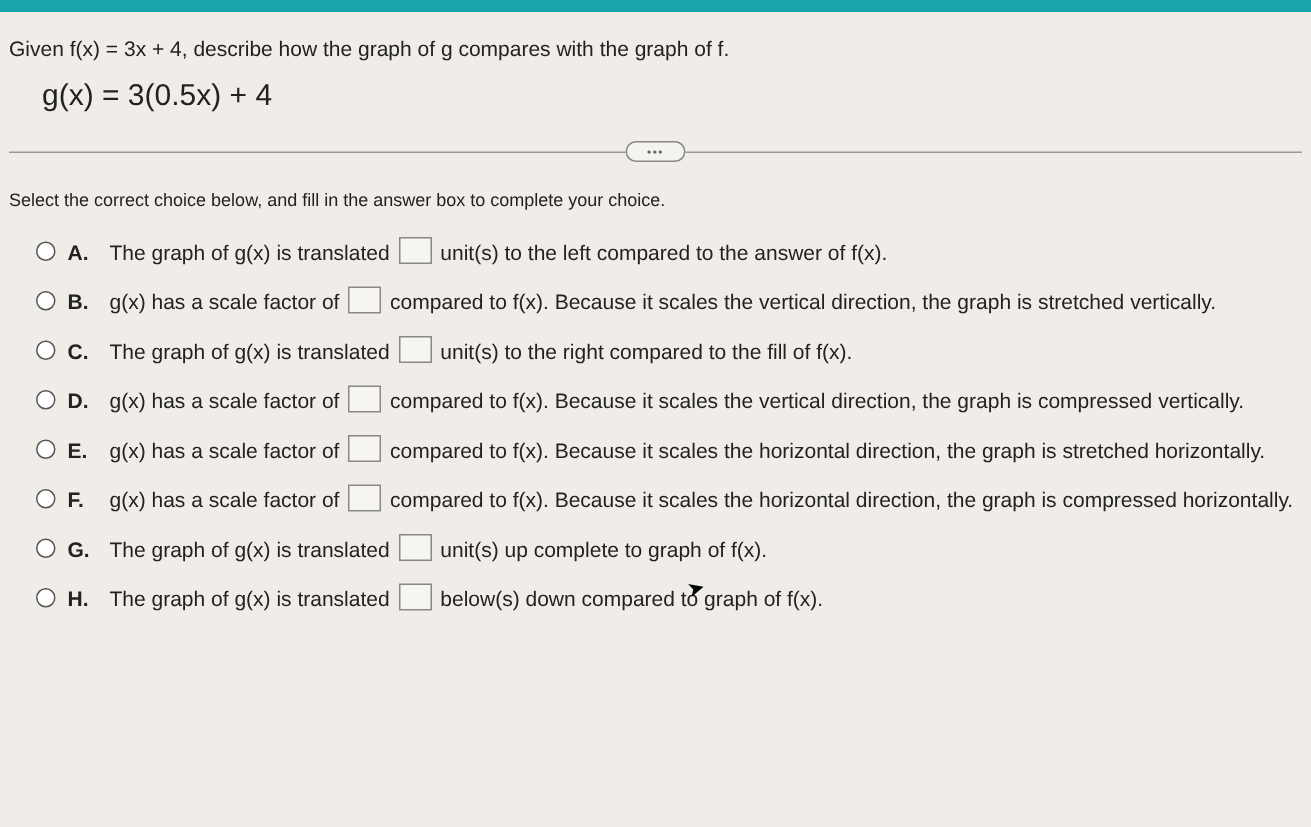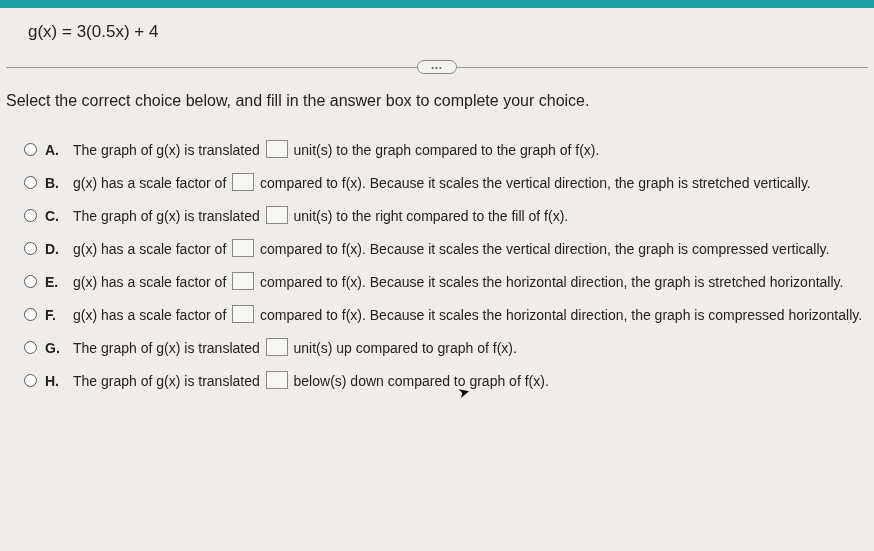--- a/index.html
+++ b/index.html
@@ -19,21 +19,21 @@
   }
   .content {
     padding: 14px 6px 0 6px;
   }
   .question-text {
     font-size: 14px;
     line-height: 1.5;
     margin-bottom: 10px;
   }
   .equation {
-    font-size: 17px;
+    font-size: 20px;
     margin-left: 22px;
     margin-bottom: 18px;
   }
   .divider-row {
     display: flex;
     align-items: center;
     margin-bottom: 18px;
   }
   .hr {
     flex: 1;
@@ -48,22 +48,22 @@
     background: #f5f3ef;
     display: flex;
     align-items: center;
     justify-content: center;
     font-size: 8px;
     color: #666;
     margin: 0 0;
     letter-spacing: 1px;
   }
   .instruction {
-    font-size: 16px;
-    margin-bottom: 30px;
+    font-size: 12px;
+    margin-bottom: 18px;
   }
   .options {
     padding-left: 18px;
   }
   .option-row {
     display: flex;
     align-items: flex-start;
     margin-bottom: 12px;
     font-size: 14px;
     line-height: 1.5;
@@ -105,37 +105,38 @@
     transform: rotate(-15deg);
   }
 </style>
 </head>
 <body>
 
 <div class="top-bar"></div>
 
 <div class="content">
 
+  <div class="question-text">Given f(x) = 3x + 4, describe how the graph of g compares with the graph of f.</div>
   <div class="equation">g(x) = 3(0.5x) + 4</div>
 
   <div class="divider-row">
     <hr class="hr">
     <div class="pill">•••</div>
     <hr class="hr">
   </div>
 
   <div class="instruction">Select the correct choice below, and fill in the answer box to complete your choice.</div>
 
   <div class="options">
 
     <div class="option-row">
       <span class="radio"></span>
       <span class="letter">A.</span>
       <span class="opt-text">
-        <span>The graph of g(x) is translated </span><span class="blank"></span><span> unit(s) to the graph compared to the graph of f(x).</span>
+        <span>The graph of g(x) is translated </span><span class="blank"></span><span> unit(s) to the left compared to the answer of f(x).</span>
       </span>
     </div>
 
     <div class="option-row">
       <span class="radio"></span>
       <span class="letter">B.</span>
       <span class="opt-text">
         <span>g(x) has a scale factor of </span><span class="blank"></span><span> compared to f(x). Because it scales the vertical direction, the graph is stretched vertically.</span>
       </span>
     </div>
@@ -169,21 +170,21 @@
       <span class="letter">F.</span>
       <span class="opt-text">
         <span>g(x) has a scale factor of </span><span class="blank"></span><span> compared to f(x). Because it scales the horizontal direction, the graph is compressed horizontally.</span>
       </span>
     </div>
 
     <div class="option-row">
       <span class="radio"></span>
       <span class="letter">G.</span>
       <span class="opt-text">
-        <span>The graph of g(x) is translated </span><span class="blank"></span><span> unit(s) up compared to graph of f(x).</span>
+        <span>The graph of g(x) is translated </span><span class="blank"></span><span> unit(s) up complete to graph of f(x).</span>
       </span>
     </div>
 
     <div class="option-row">
       <span class="radio"></span>
       <span class="letter">H.</span>
       <span class="opt-text">
         <span>The graph of g(x) is translated </span><span class="blank"></span><span> below(s) down compared to graph of f(x).</span>
       </span>
     </div>

